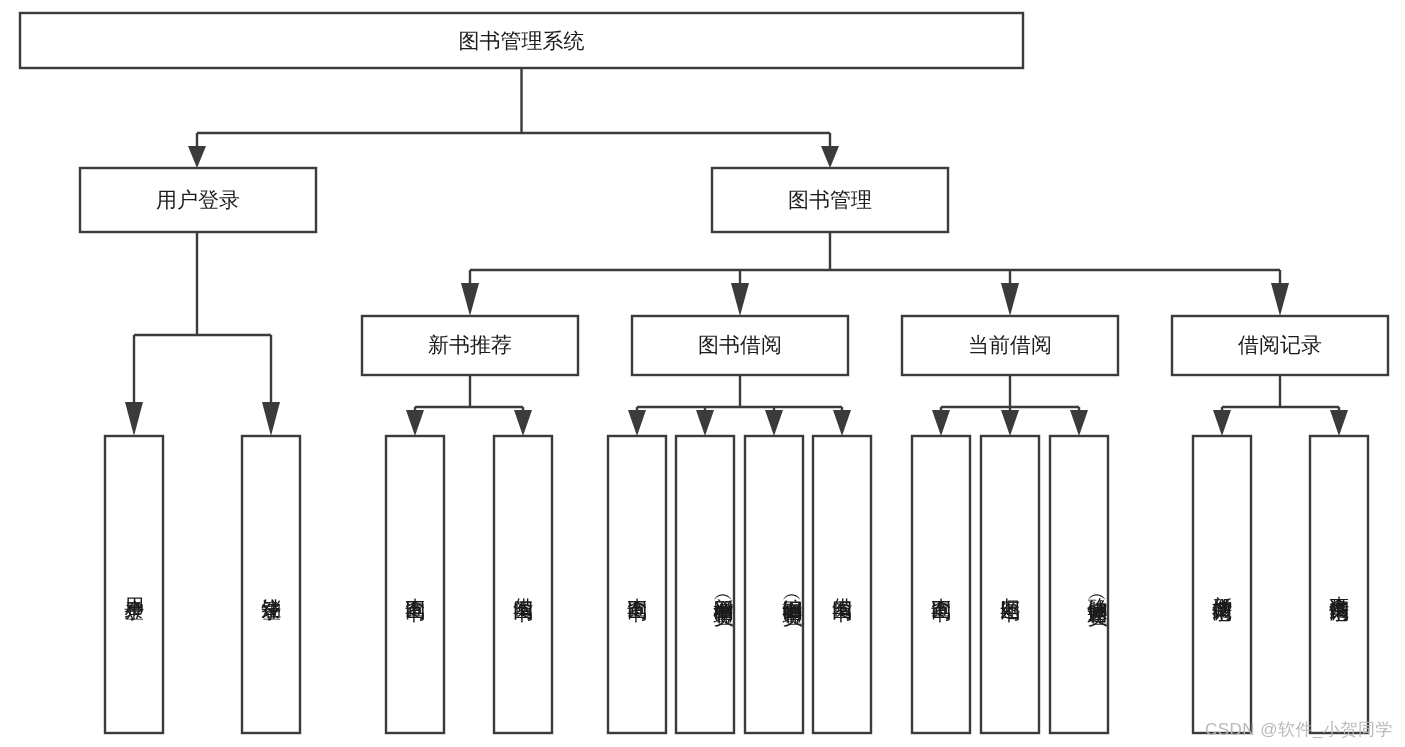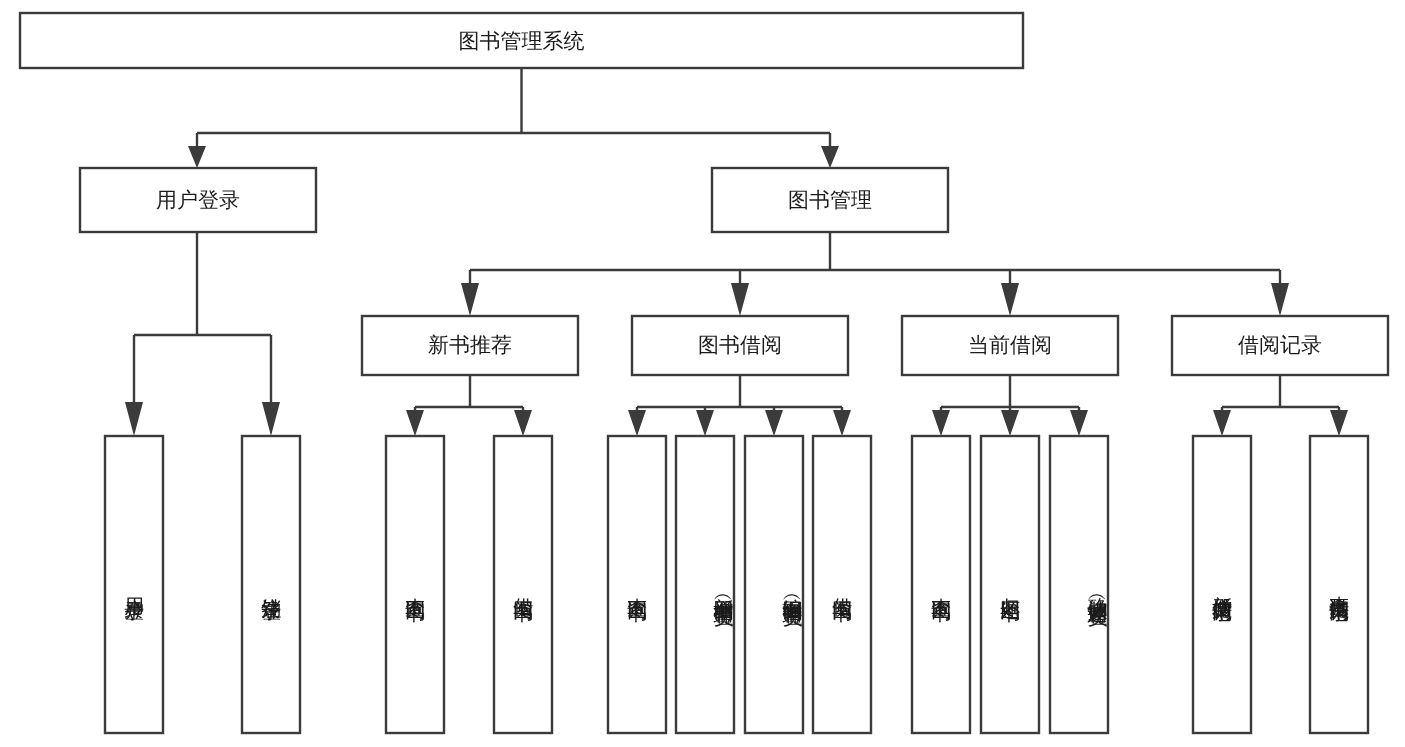--- a/index.html
+++ b/index.html
@@ -217,14 +217,15 @@
   <div class="node-label-v" style="left:608px; top:436px; width:58px; height:297px;">查询图书</div>
   <div class="node-label-v" style="left:676px; top:436px; width:58px; height:297px; align-items:flex-start; padding-top:8px; box-sizing:border-box;">新增图书（管理员）</div>
   <div class="node-label-v" style="left:745px; top:436px; width:58px; height:297px; align-items:flex-start; padding-top:8px; box-sizing:border-box;">编辑图书（管理员）</div>
   <div class="node-label-v" style="left:813px; top:436px; width:58px; height:297px;">借阅图书</div>
   <div class="node-label-v" style="left:912px; top:436px; width:58px; height:297px;">查询图书</div>
   <div class="node-label-v" style="left:981px; top:436px; width:58px; height:297px;">归还图书</div>
   <div class="node-label-v" style="left:1050px; top:436px; width:58px; height:297px; align-items:flex-start; padding-top:8px; box-sizing:border-box;">确认归还（管理员）</div>
   <div class="node-label-v" style="left:1193px; top:436px; width:58px; height:297px;">新增借阅记录</div>
   <div class="node-label-v" style="left:1310px; top:436px; width:58px; height:297px;">查询借阅记录</div>
 
+  <div class="watermark">CSDN @软件_小贺同学</div>
 
 </div>
 
 </body></html>

